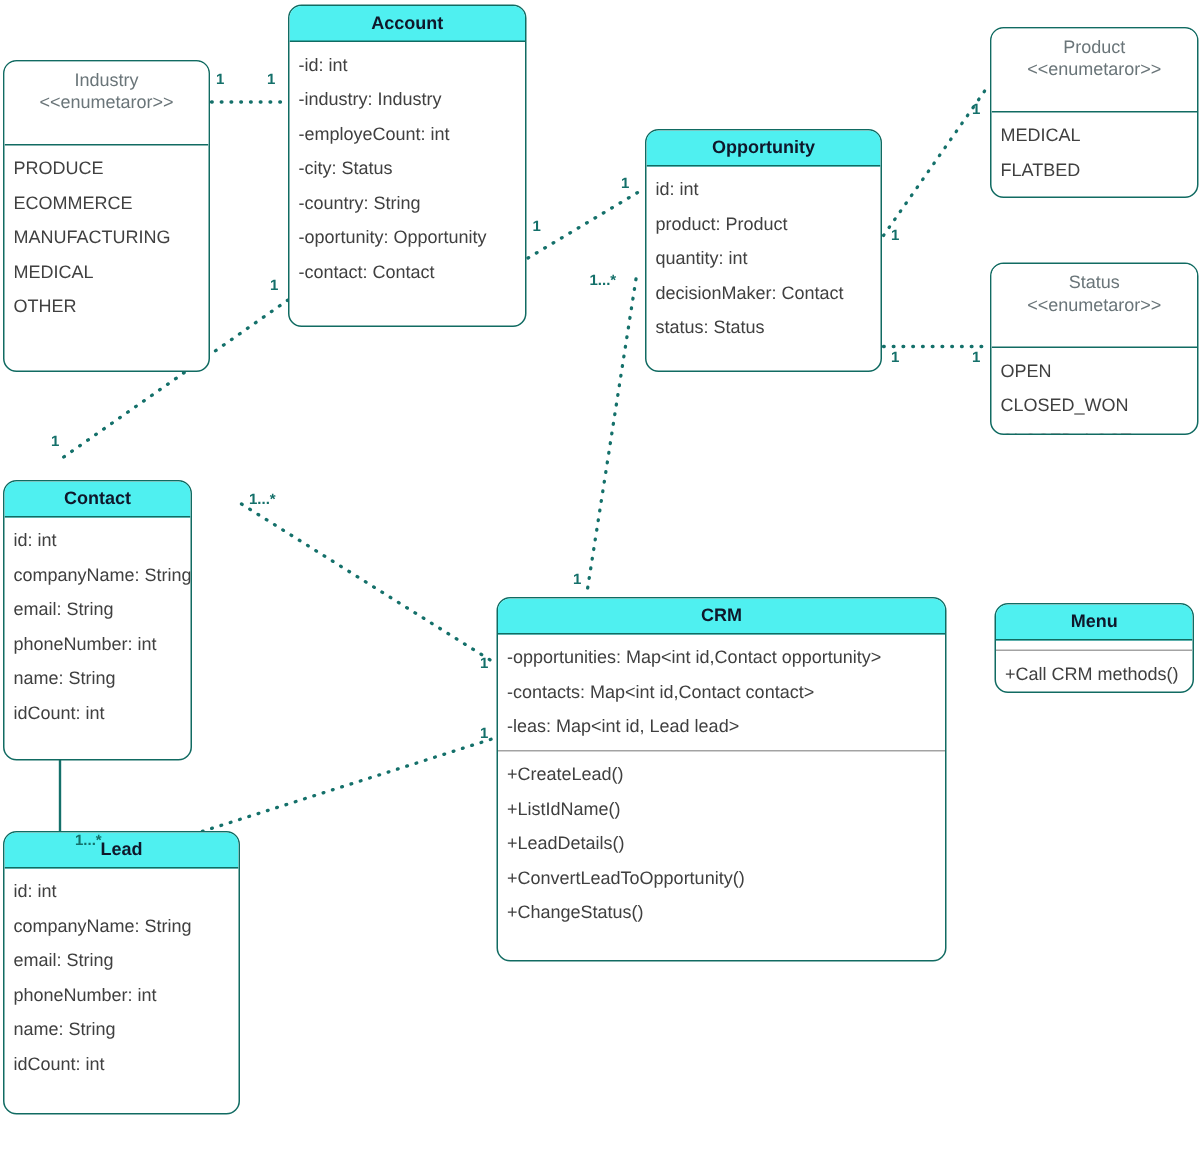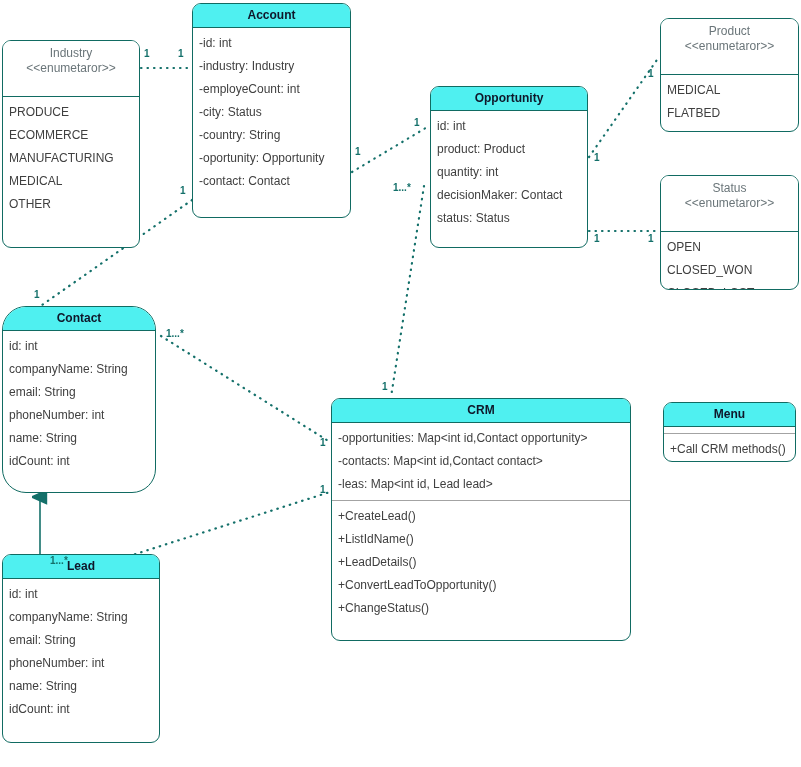--- a/index.html
+++ b/index.html
@@ -151,21 +151,21 @@
         </div>
       </div>
       <div class="uml-class" style="left: 660px; top: 175px; width: 139px; height: 115px;">
         <div class="uml-header enum"><span>Status</span><span class="stereotype">&lt;&lt;enumetaror&gt;&gt;</span></div>
         <div class="uml-section">
           <div class="uml-row">OPEN</div>
           <div class="uml-row">CLOSED_WON</div>
           <div class="uml-row">CLOSED_LOST</div>
         </div>
       </div>
-      <div class="uml-class" style="left: 2px; top: 306px; width: 154px; height: 187px; border-radius: 24px;">
+      <div class="uml-class" style="left: 2px; top: 320px; width: 126px; height: 187px;">
         <div class="uml-header"><span>Contact</span></div>
         <div class="uml-section">
           <div class="uml-row">id: int</div>
           <div class="uml-row">companyName: String</div>
           <div class="uml-row">email: String</div>
           <div class="uml-row">phoneNumber: int</div>
           <div class="uml-row">name: String</div>
           <div class="uml-row">idCount: int</div>
         </div>
       </div>

